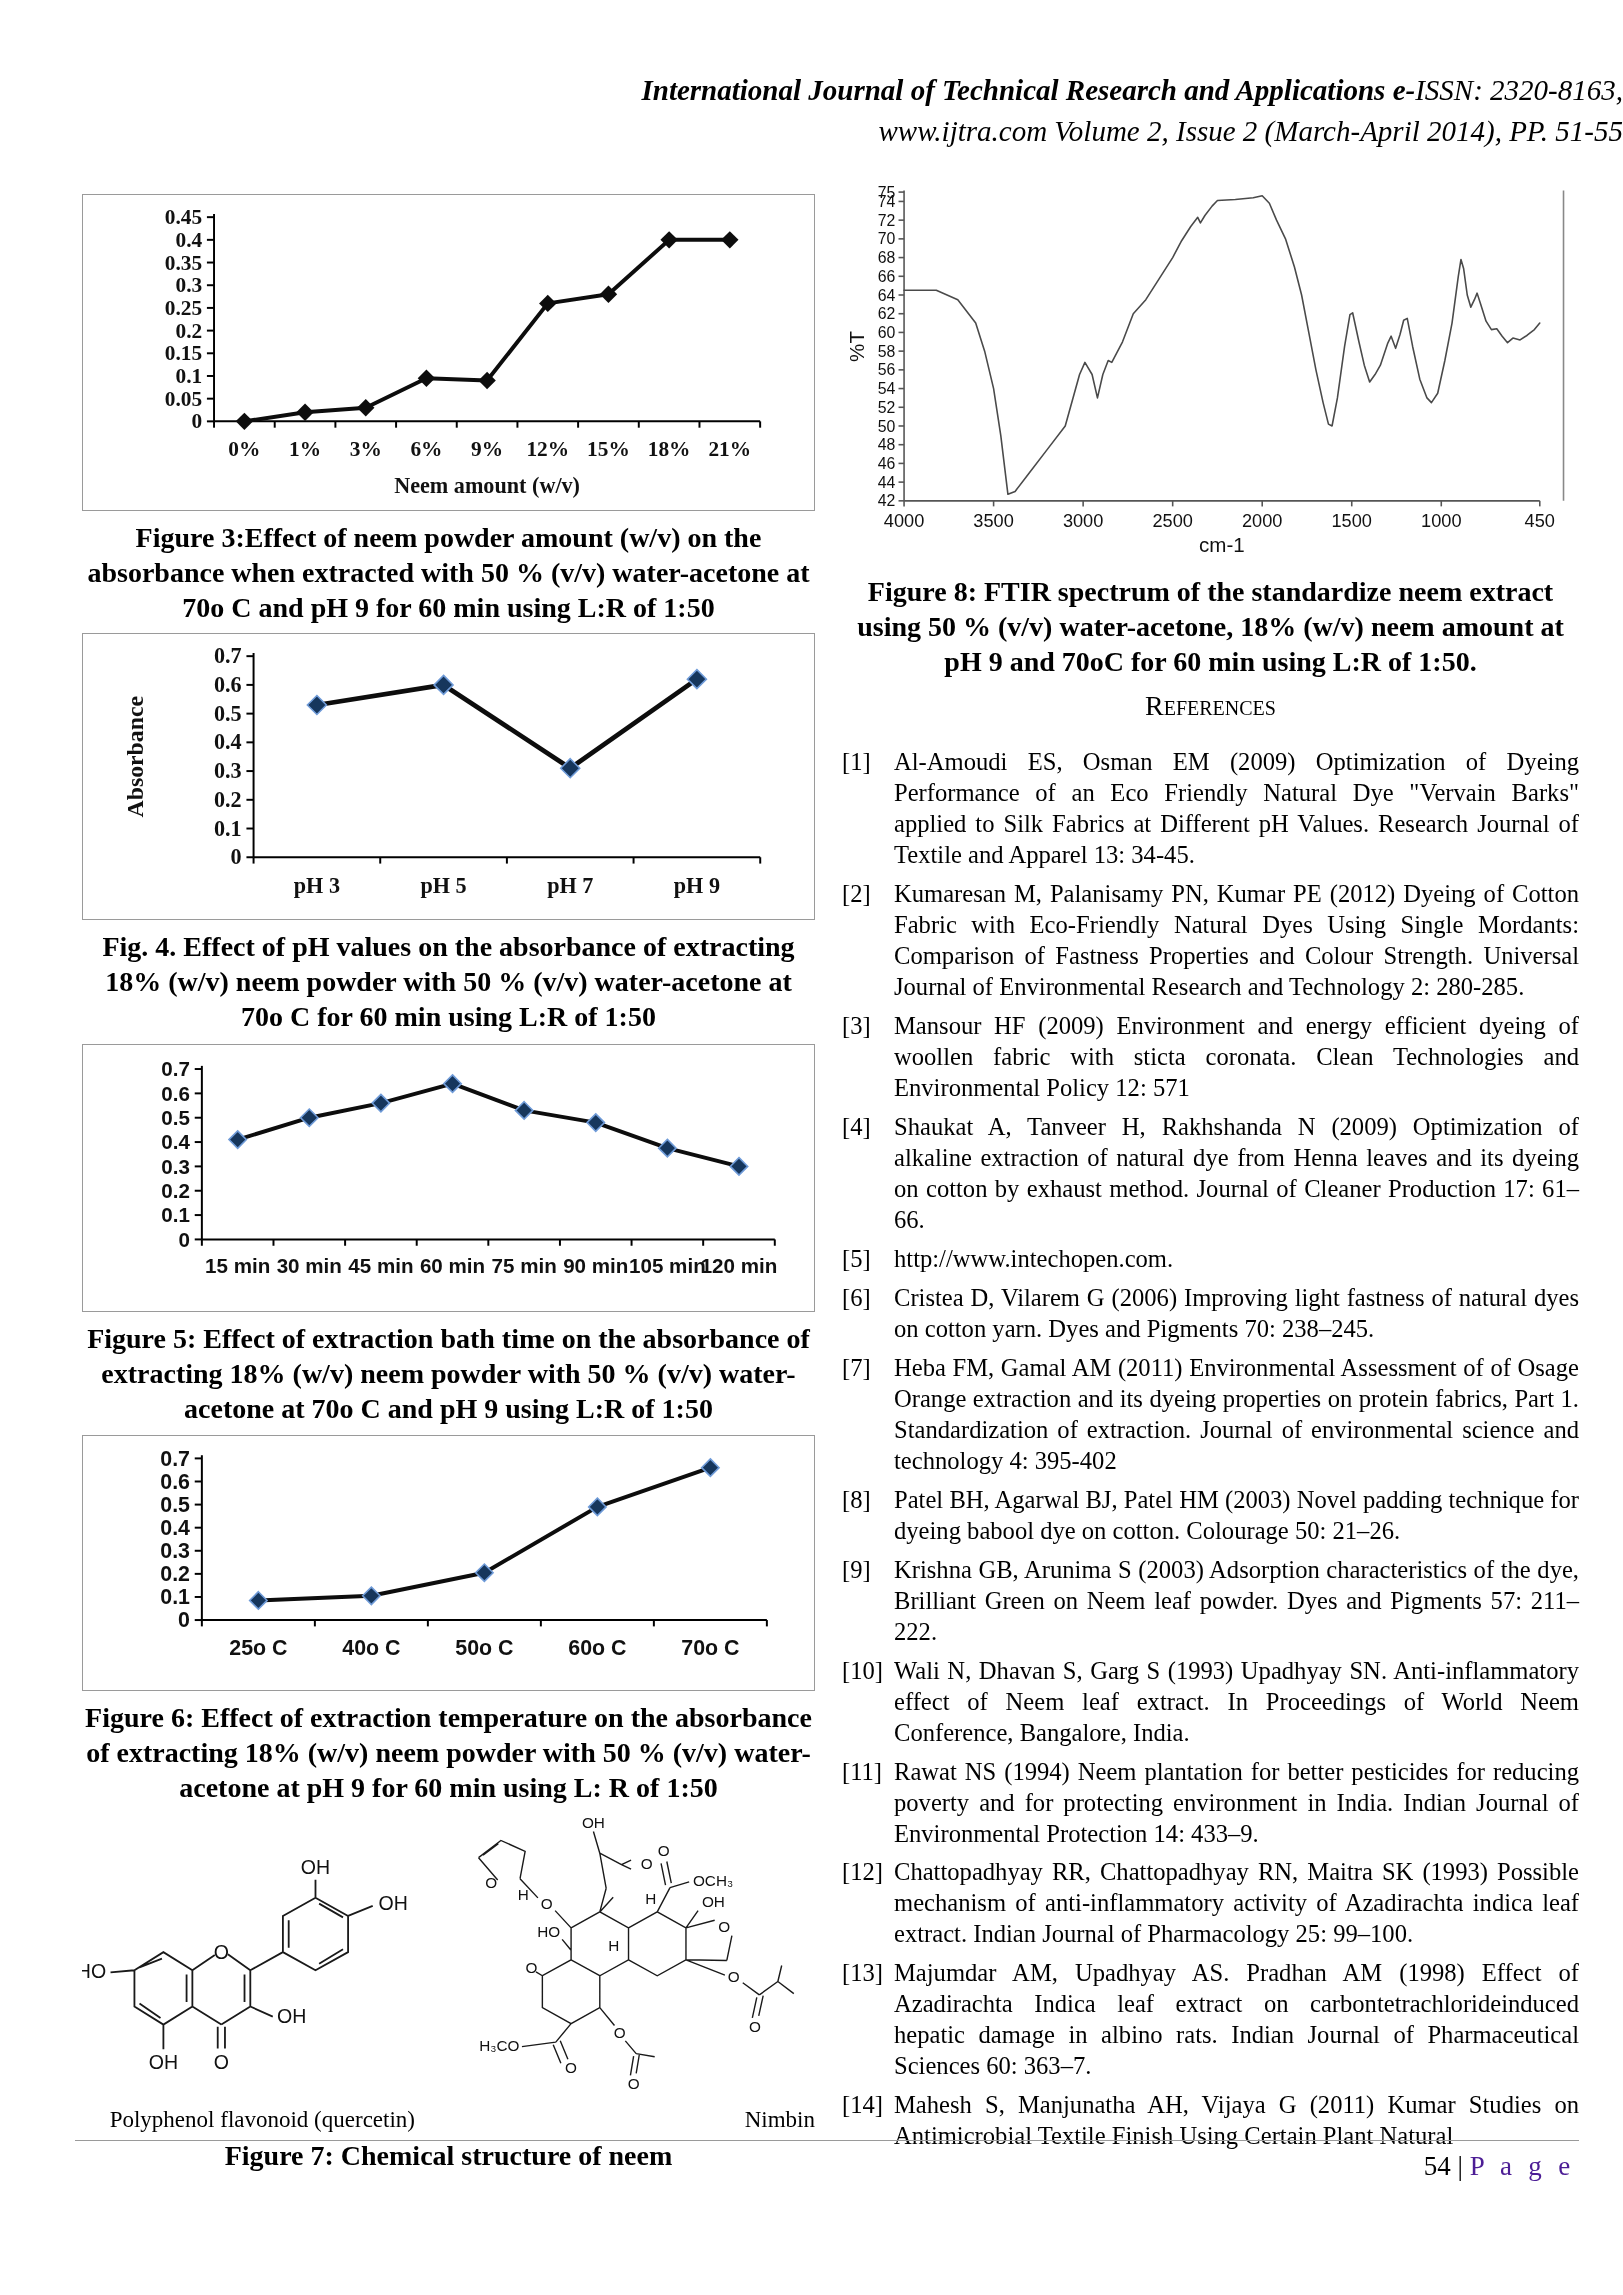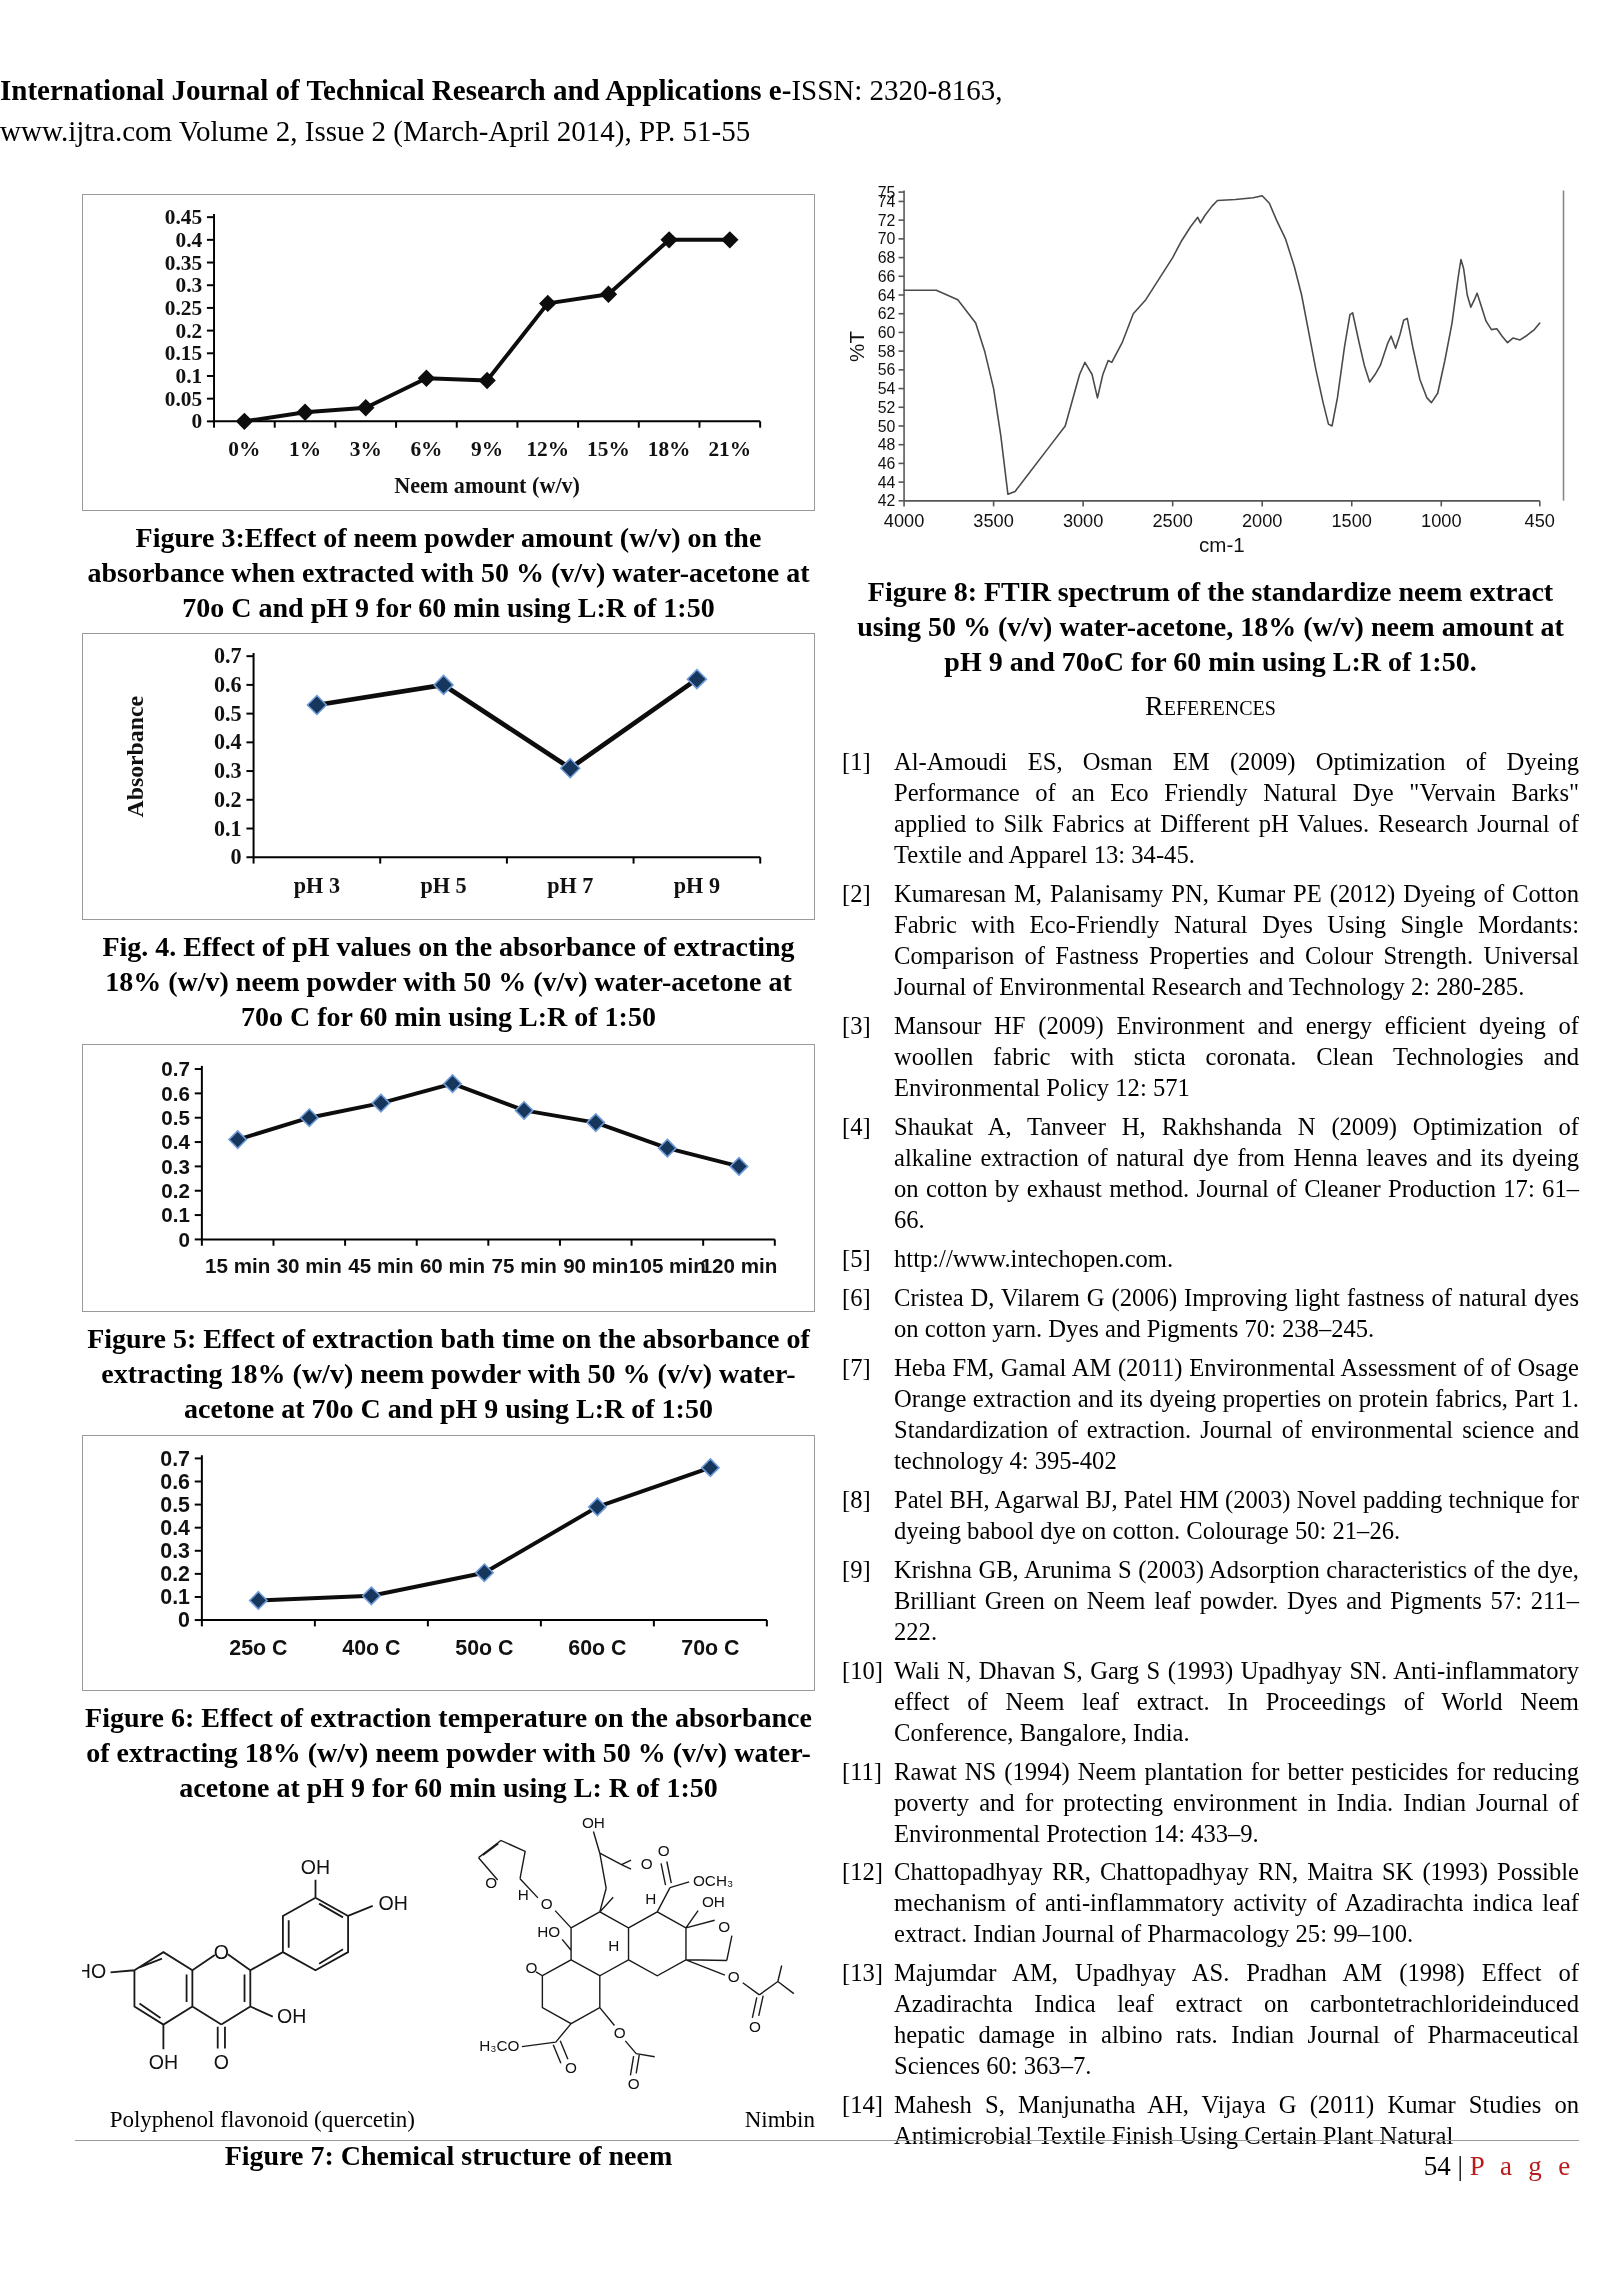--- a/index.html
+++ b/index.html
@@ -1,36 +1,36 @@
 <!DOCTYPE html>
 <html style="font-size:12.7px"><head>
 <meta charset="utf-8">
 <style>
   html,body{margin:0;padding:0;background:#e8e8e8;}
   .page{position:relative;width:1623px;height:2295px;background:#ffffff;
         font-family:"Liberation Serif",serif;color:#000;overflow:hidden;margin:0 auto;}
-  header{position:absolute;top:70px;left:0;width:100%;text-align:left;
-         font-size:29px;line-height:1.42;}
+  header{position:absolute;top:70px;left:0;width:100%;text-align:right;
+         font-size:29px;line-height:1.42;font-style:italic;}
   .h1 .b{font-weight:700;}
   .col{position:absolute;}
   .col.left{left:82px;top:194px;width:733px;}
   .col.right{left:842px;top:181px;width:737px;}
   .chartbox{border:1.6px solid #9a9a9a;background:#fff;}
   .chartbox svg{display:block;}
   .caption{font-weight:700;font-size:28px;text-align:center;line-height:1.25;margin:9px 0 8px;}
   .refheading{font-variant:small-caps;font-size:28px;text-align:center;margin:11px 0 25px;}
   .ref{display:flex;font-size:24.6px;line-height:1.26;margin-bottom:8px;}
   .ref-num{flex:0 0 52px;}
   .ref-text{flex:1;text-align:justify;}
   .structures{display:flex;align-items:flex-end;justify-content:space-between;margin-top:3.2px;}
   .struct{text-align:right;}
   .structlabel{font-size:23px;margin-top:6px;}
   .footer-line{position:absolute;left:75px;right:44px;top:2140px;border-top:1.6px solid #9a9a9a;}
   .pagenum{position:absolute;top:2151px;right:48px;font-size:27px;}
-  .pagenum .gray{color:#b91c1c;letter-spacing:4.8px;}
+  .pagenum .gray{color:#4c1d95;letter-spacing:4.8px;}
   svg text{user-select:none;}
 </style>
 </head>
 <body>
 
 <div class="page">
 
   <header>
     <div class="h1"><span class="b">International Journal of Technical Research and Applications e-</span><span>ISSN: 2320-8163,</span></div>
     <div class="h2">www.ijtra.com Volume 2, Issue 2 (March-April 2014), PP. 51-55</div>

